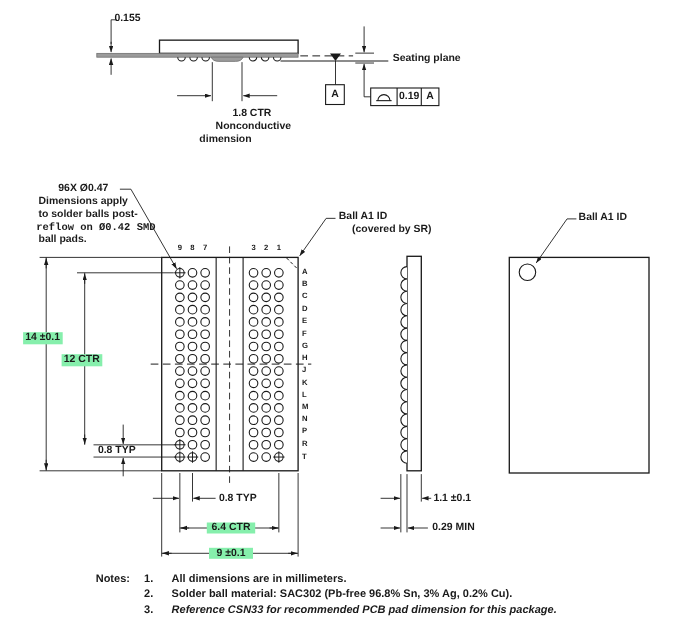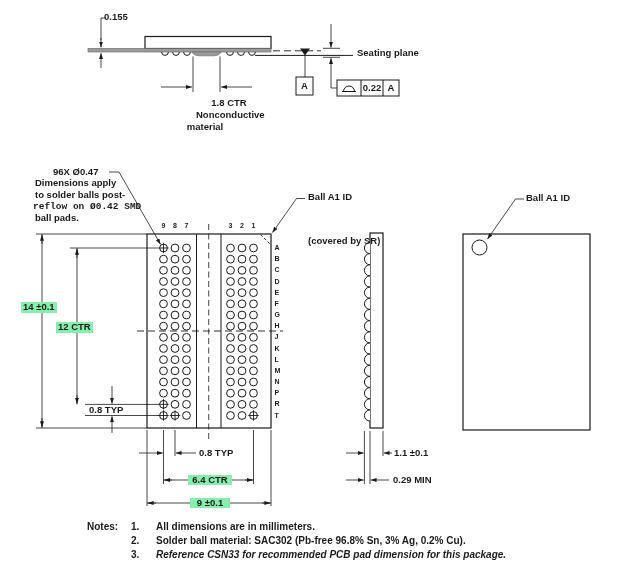--- a/index.html
+++ b/index.html
@@ -257,34 +257,34 @@
   <g>
     <rect class="outline" x="463" y="234" width="127" height="196"></rect>
     <circle class="med" fill="#fff" cx="479.5" cy="247.5" r="7.5"></circle>
     <path class="thin" d="M524,199 L515.5,199 L487.5,239" marker-end="url(#arr)"></path>
   </g>
 </svg>
 
 <div class="lbl" style="left:104px;top:12px;">0.155</div>
 <div class="lbl ctr" style="left:183px;top:98px;width:44px;margin-left:24px;">1.8 CTR</div>
 <div class="lbl ctr" style="left:171px;top:110px;width:68px;padding-left:25px;">Nonconductive</div>
-<div class="lbl ctr" style="left:171px;top:121.5px;width:68px;">material</div>
+<div class="lbl ctr" style="left:171px;top:121.5px;width:68px;">dimension</div>
 <div class="lbl" style="left:357px;top:48px;text-align:center;">Seating plane</div>
 <div class="lbl ctr" style="left:296px;top:81px;width:17px;">A</div>
-<div class="lbl ctr" style="left:361px;top:83px;width:22px;">0.22</div>
+<div class="lbl ctr" style="left:361px;top:83px;width:22px;">0.19</div>
 <div class="lbl ctr" style="left:383px;top:83px;width:16px;">A</div>
 
 <div class="lbl" style="left:53px;top:166.5px;">96X Ø0.47</div>
 <div class="lbl" style="left:35px;top:178.2px;">Dimensions apply</div>
 <div class="lbl" style="left:35px;top:189.9px;">to solder balls post-</div>
 <div class="lbl" style="left:33px;top:201.6px;font-family:Liberation Mono, monospace;">reflow on Ø0.42 SMD</div>
 <div class="lbl" style="left:35px;top:213.3px;">ball pads.</div>
 
 <div class="lbl" style="left:308px;top:192px;">Ball A1 ID</div>
-<div class="lbl" style="left:308px;top:203.5px;margin-top:32px;">(covered by SR)</div>
+<div class="lbl" style="left:320px;top:203.5px;">(covered by SR)</div>
 <div class="lbl" style="left:526px;top:193px;">Ball A1 ID</div>
 
 <div class="lbl bg" style="left:21px;top:302px;">14 ±0.1</div>
 <div class="lbl bg" style="left:56px;top:322px;">12 CTR</div>
 <div class="lbl" style="left:89px;top:404.5px;">0.8 TYP</div>
 <div class="lbl" style="left:199px;top:447.5px;">0.8 TYP</div>
 <div class="lbl bg ctr" style="left:188px;top:474.5px;width:40px;">6.4 CTR</div>
 <div class="lbl bg ctr" style="left:190px;top:497.5px;width:36px;">9 ±0.1</div>
 
 <div class="lbl" style="left:394px;top:447.5px;">1.1 ±0.1</div>

